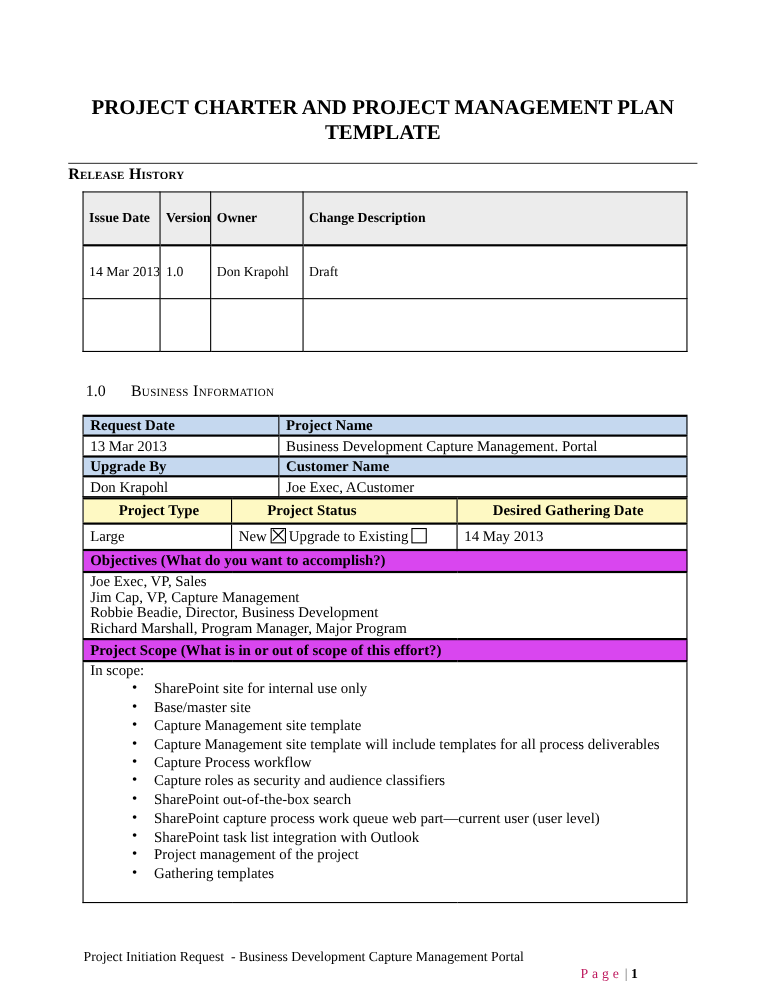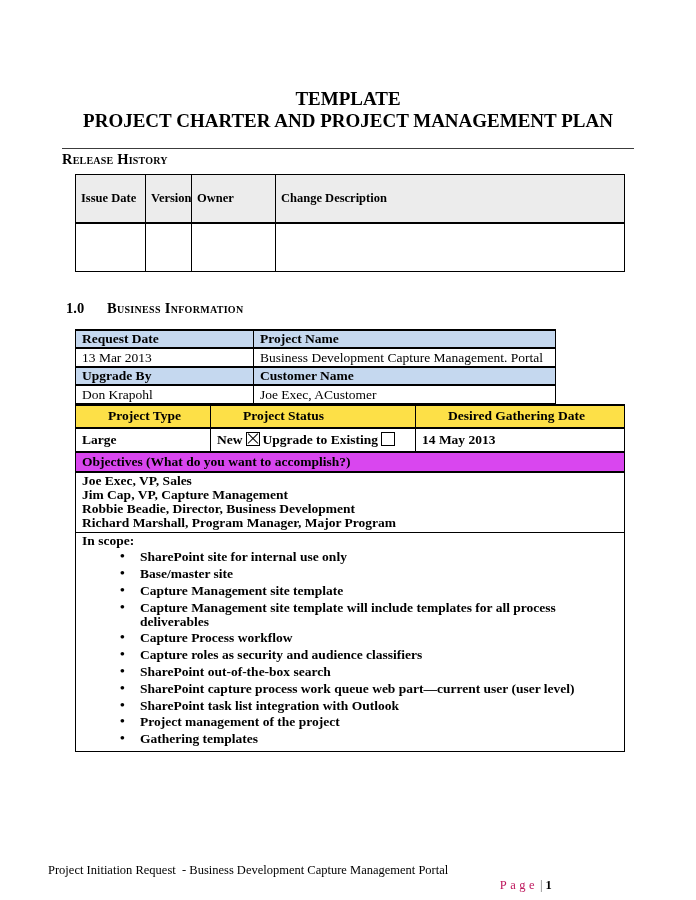--- a/index.html
+++ b/index.html
@@ -20,35 +20,35 @@
   }
   
   table { border-collapse:collapse; table-layout:fixed; }
   .rh-table { width:550px; margin:6px 0 0 13px; font-size:12.5px; border:1.5px solid #000; }
   .rh-table th, .rh-table td {
     border:1px solid #000; padding:16px 5px; height:15px;
     text-align:left; white-space:nowrap; overflow:hidden;
   }
   .rh-table th { font-weight:bold; background:#ECECEC; border-bottom-width:2px; }
   
-  .section-heading { margin:28px 0 12px 4px; font-size:14.5px; font-weight:bold; }
+  .section-heading { margin:28px 0 12px 16px; font-size:14.5px; font-weight:normal; }
   .sec-num { display:inline-block; width:41px; }
   .sec-title { font-variant:small-caps; letter-spacing:0.3px; }
   
-  .info-table { width:481px; margin-left:13px; font-size:13.5px; border:1.5px solid #000; }
+  .info-table { width:550px; margin-left:13px; font-size:13.5px; border:1.5px solid #000; }
   .info-table td { border:1px solid #000; padding:0 6px; height:16.5px; }
   .info-table tr.blue td {
     background:#C5D8EF; font-weight:bold;
     border-top-width:2px; border-bottom-width:2px;
   }
   
   .desc-table { width:550px; margin-left:13px; font-size:13.5px; border:1.5px solid #000; }
-  .desc-table th, .desc-table td { border:1px solid #000; padding:1px 6px; text-align:left; vertical-align:middle;font-weight:bold; }
+  .desc-table th, .desc-table td { border:1px solid #000; padding:1px 6px; text-align:left; vertical-align:middle; }
   .desc-table th {
-    background:#fde047; height:19px; font-weight:bold;
+    background:#fef9c3; height:19px; font-weight:bold;
     border-top-width:2px; border-bottom-width:2px;padding-left:32px;
   }
   .desc-table td.data { height:20px; }
   .desc-table tr.subhdr td {
     background:#d946ef; font-weight:bold; height:15px;
     border-top-width:2px; border-bottom-width:2px;
   }
   td.cell-obj   { height:51px;  vertical-align:top; line-height:15px; }
   td.cell-stk   { height:54px;  vertical-align:top; line-height:14.2px; padding-top:1px; }
   td.cell-scope { height:216px; vertical-align:top; line-height:14.5px; }
@@ -59,35 +59,35 @@
   .cbx {
     display:inline-block; width:12px; height:12px;
     border:1.3px solid #000; vertical-align:-2px; margin:0 3px; position:relative;
   }
   .cbx.checked::before, .cbx.checked::after {
     content:""; position:absolute; left:-1px; top:5px; width:14px; height:1.3px; background:#000;
   }
   .cbx.checked::before { transform:rotate(45deg); }
   .cbx.checked::after  { transform:rotate(-45deg); }
   
-  .footer { position:absolute; left:48px; top:863px; width:572px; font-size:12.5px; }
+  .footer { position:absolute; left:76px; top:863px; width:572px; font-size:12.5px; }
   .footer-left { white-space:pre; }
   .footer-right { position:absolute; left:433px; top:0; white-space:pre; }
   .page-word { color:#be185d; letter-spacing:3.5px; }
   .page-sep  { color:#6b6b6b; padding:0 3px 0 2px; }
   .page-num  { font-weight:bold; }
 </style>
 </head>
 <body>
 
 <div class="page">
 
   <h1 class="title">
+    <div>PROJECT CHARTER AND PROJECT MANAGEMENT PLAN</div>
     <div>TEMPLATE</div>
-    <div>PROJECT CHARTER AND PROJECT MANAGEMENT PLAN</div>
   </h1>
 
   <div class="rule"></div>
   <div class="heading-sc">Release History</div>
 
   <table class="rh-table">
     <colgroup>
         <col style="width:70px">
         <col style="width:46px">
         <col style="width:84px">
@@ -96,20 +96,26 @@
     <thead>
       <tr>
         <th>Issue Date</th>
         <th>Version</th>
         <th>Owner</th>
         <th>Change Description</th>
       </tr>
     </thead>
     <tbody>
       <tr>
+        <td>14 Mar 2013</td>
+        <td>1.0</td>
+        <td>Don Krapohl</td>
+        <td>Draft</td>
+      </tr>
+      <tr>
         <td></td>
         <td></td>
         <td></td>
         <td></td>
       </tr>
     </tbody>
   </table>
 
   <div class="section-heading">
     <span class="sec-num">1.0</span><span class="sec-title">Business Information</span>
@@ -163,20 +169,23 @@
     <tr class="subhdr">
       <td colspan="3">Objectives (What do you want to accomplish?)</td>
     </tr>
     <tr>
       <td colspan="3" class="cell-stk">
         <div>Joe Exec, VP, Sales</div>
         <div>Jim Cap, VP, Capture Management</div>
         <div>Robbie Beadie, Director, Business Development</div>
         <div>Richard Marshall, Program Manager, Major Program</div>
       </td>
+    </tr>
+    <tr class="subhdr">
+      <td colspan="3">Project Scope (What is in or out of scope of this effort?)</td>
     </tr>
     <tr>
       <td colspan="3" class="cell-scope">
         <div>In scope:</div>
         <ul class="scope-list">
           <li>SharePoint site for internal use only</li>
           <li>Base/master site</li>
           <li>Capture Management site template</li>
           <li>Capture Management site template will include templates for all process deliverables</li>
           <li>Capture Process workflow</li>

